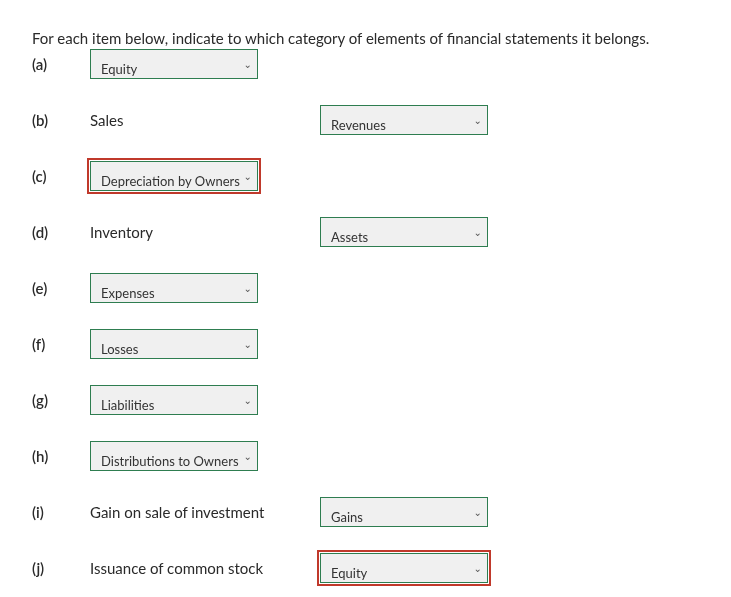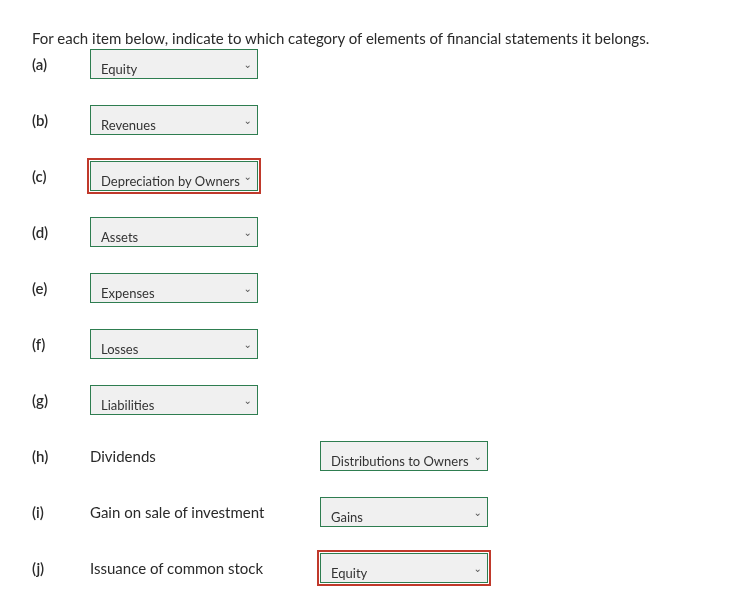--- a/index.html
+++ b/index.html
@@ -84,34 +84,36 @@
 
 <div class="row">
       <div class="letter">(a)</div>
       <div class="select-wrap">
         <div class="select-box">Equity</div>
         <span class="chevron">⌄</span>
       </div>
     </div>
     <div class="row">
       <div class="letter">(b)</div>
+      <div class="label">Sales</div>
       <div class="select-wrap">
         <div class="select-box">Revenues</div>
         <span class="chevron">⌄</span>
       </div>
     </div>
     <div class="row">
       <div class="letter">(c)</div>
       <div class="select-wrap error">
         <div class="select-box">Depreciation by Owners</div>
         <span class="chevron">⌄</span>
       </div>
     </div>
     <div class="row">
       <div class="letter">(d)</div>
+      <div class="label">Inventory</div>
       <div class="select-wrap">
         <div class="select-box">Assets</div>
         <span class="chevron">⌄</span>
       </div>
     </div>
     <div class="row">
       <div class="letter">(e)</div>
       <div class="select-wrap">
         <div class="select-box">Expenses</div>
         <span class="chevron">⌄</span>
@@ -126,21 +128,20 @@
     </div>
     <div class="row">
       <div class="letter">(g)</div>
       <div class="select-wrap">
         <div class="select-box">Liabilities</div>
         <span class="chevron">⌄</span>
       </div>
     </div>
     <div class="row">
       <div class="letter">(h)</div>
-      <div class="label">Dividends</div>
       <div class="select-wrap">
         <div class="select-box">Distributions to Owners</div>
         <span class="chevron">⌄</span>
       </div>
     </div>
     <div class="row">
       <div class="letter">(i)</div>
       <div class="label">Gain on sale of investment</div>
       <div class="select-wrap">
         <div class="select-box">Gains</div>

